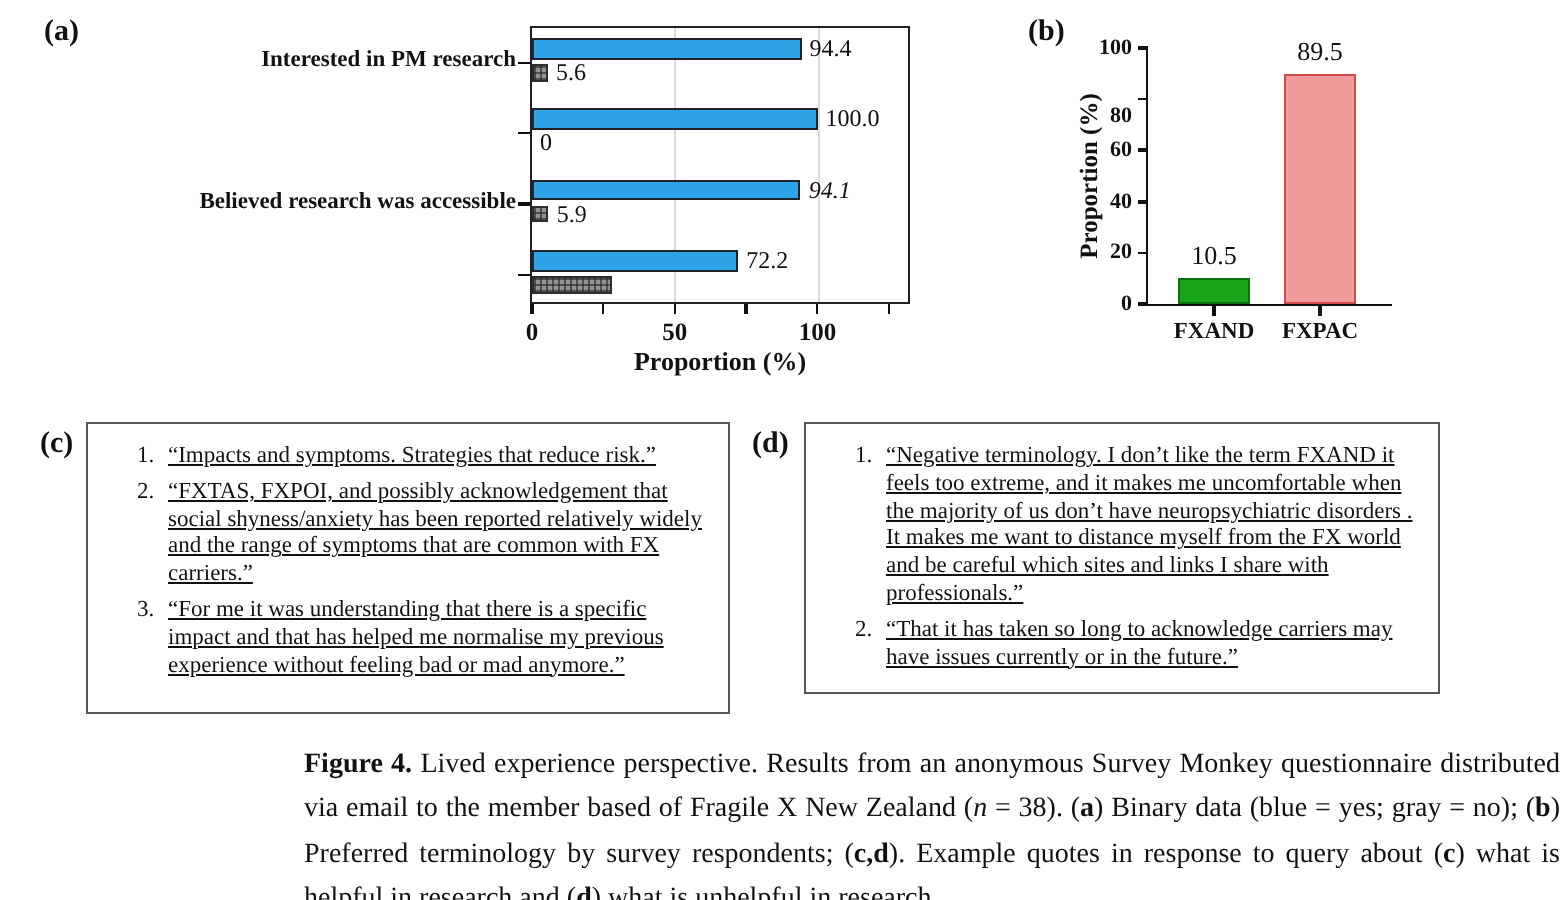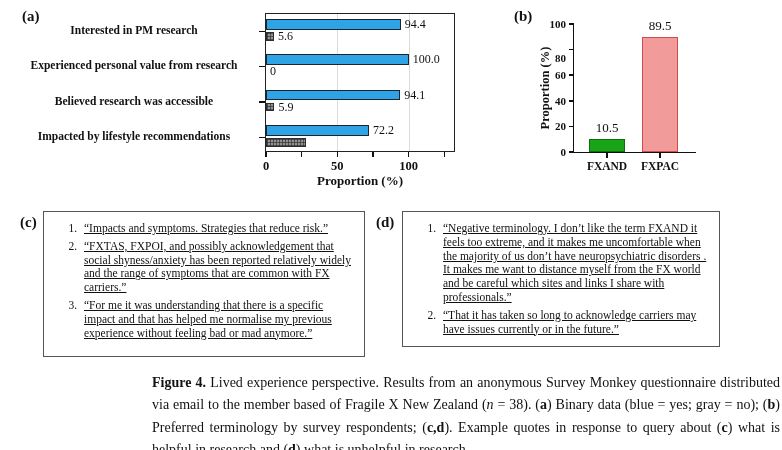--- a/index.html
+++ b/index.html
@@ -12,21 +12,21 @@
          box-sizing:border-box;border:1.5px solid #222;background:#fff;}
   .grid{position:absolute;top:0;bottom:0;width:1px;background:#dcdcdc;}
   .bar{position:absolute;box-sizing:border-box;border:1px solid #222;}
   .blue{background:#2ea3e6;border-color:#1d242b;}
   .pat-check{background-color:#929292;
      background-image:repeating-linear-gradient(0deg,rgba(35,35,35,.6) 0 1px,transparent 1px 3px),
                       repeating-linear-gradient(90deg,rgba(35,35,35,.6) 0 1px,transparent 1px 3px);
      border-color:#2e2e2e;}
   .vlab{position:absolute;font:12px "Liberation Serif",serif;color:#111;white-space:nowrap;}
   .cattick{position:absolute;width:6px;height:1.5px;background:#111;}
-  .catlab{position:absolute;width:248px;text-align:center;
+  .catlab{position:absolute;width:248px;text-align:right;
           font:bold 11.5px/1.1 "Liberation Serif",serif;color:#111;white-space:nowrap;}
   .xtick{position:absolute;top:100%;margin-top:1px;width:1.4px;height:5px;background:#111;}
   .xticklab{position:absolute;top:100%;margin-top:8px;width:30px;text-align:center;
             font:bold 12.5px "Liberation Serif",serif;}
   .xlabelA{position:absolute;left:265px;top:173px;width:190px;text-align:center;
            font:bold 13px "Liberation Serif",serif;}
 
   
   .plotB{position:absolute;left:573px;top:24px;width:122px;height:128px;
          border-left:1.6px solid #111;border-bottom:1.6px solid #111;}
@@ -66,32 +66,30 @@
       <div class="bar blue" style="left: 0px; top: 5px; width: 134.754px; height: 10.5px;"></div>
       <div class="vlab" style="left: 138.754px; top: 3px;">94.4</div>
       <div class="bar pat-check" style="left: 0px; top: 18px; width: 7.99389px; height: 8.5px;"></div>
       <div class="vlab" style="left: 11.9939px; top: 15px;">5.6</div>
       <div class="cattick" style="left: -7px; top: 16.5px;"></div>
       <div class="catlab" style="left: -256px; top: 10px;">Interested in PM research</div>
       <div class="bar blue" style="left: 0px; top: 40.4px; width: 142.748px; height: 10.5px;"></div>
       <div class="vlab" style="left: 146.748px; top: 38.4px;">100.0</div>
       <div class="vlab" style="left: 4px; top: 50.4px;">0</div>
       <div class="cattick" style="left: -7px; top: 51.9px;"></div>
-      <div class="catlab" style="left: -256px; top: 45.4px;">Experienced personal value from research</div>
       <div class="bar blue" style="left: 0px; top: 75.8px; width: 134.326px; height: 10.5px;"></div>
-      <div class="vlab" style="left: 138.326px; top: 73.8px;">94.1</div>
+      <div class="vlab" style="left: 138.326px; top: 73.8px; font-style: italic;">94.1</div>
       <div class="bar pat-check" style="left: 0px; top: 88.8px; width: 8.42214px; height: 8.5px;"></div>
       <div class="vlab" style="left: 12.4221px; top: 85.8px; text-align: right;">5.9</div>
       <div class="cattick" style="left: -7px; top: 87.3px;"></div>
       <div class="catlab" style="left: -256px; top: 80.8px;">Believed research was accessible</div>
       <div class="bar blue" style="left: 0px; top: 111.2px; width: 103.064px; height: 10.5px;"></div>
       <div class="vlab" style="left: 107.064px; top: 109.2px;">72.2</div>
       <div class="bar pat-check" style="left: 0px; top: 124.2px; width: 39.684px; height: 8.5px;"></div>
       <div class="cattick" style="left: -7px; top: 122.7px;"></div>
-      <div class="catlab" style="left: -256px; top: 116.2px;">Impacted by lifestyle recommendations</div>
       <div class="xtick" style="left: -0.7px;"></div>
       <div class="xticklab" style="left: -15px;">0</div>
       <div class="xtick" style="left: 34.987px;"></div>
       <div class="xtick" style="left: 70.674px;"></div>
       <div class="xticklab" style="left: 56.374px;">50</div>
       <div class="xtick" style="left: 106.361px;"></div>
       <div class="xtick" style="left: 142.048px;"></div>
       <div class="xticklab" style="left: 127.748px;">100</div>
       <div class="xtick" style="left: 177.735px;"></div>
     </div>

